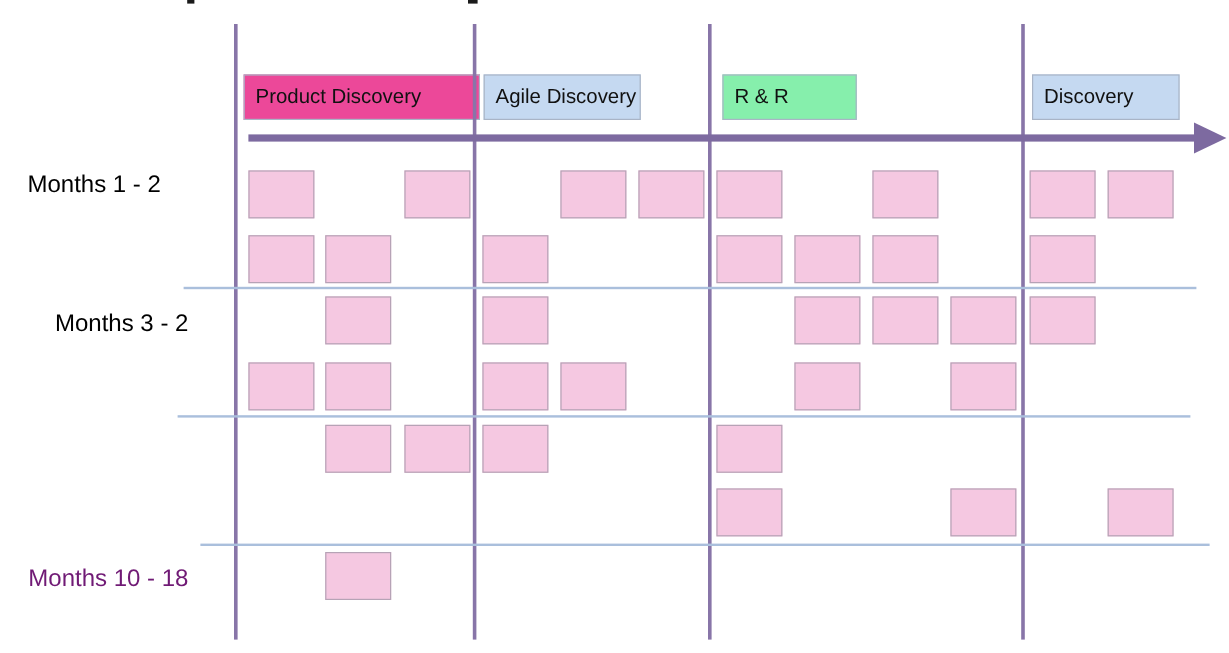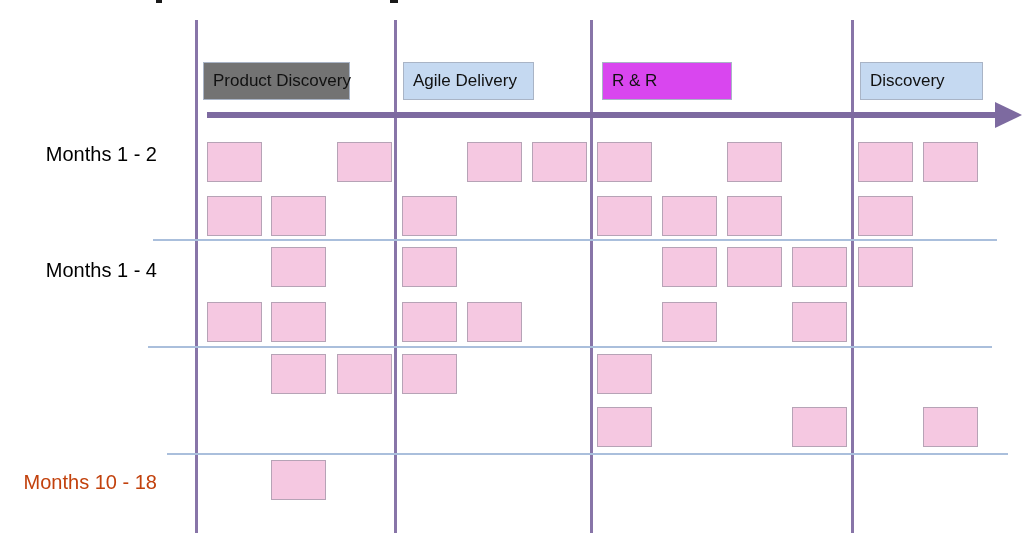--- a/index.html
+++ b/index.html
@@ -67,36 +67,36 @@
     position: absolute;
     box-sizing: border-box;
     border: 1.5px solid #b6a3b6;
   }
 </style>
 </head>
 <body>
 
 <div class="canvas">
 
-  <div class="header-box" style="left: 203px; width: 147px; background: #737373; border-color: rgb(169, 180, 198);">
+  <div class="header-box" style="left: 203px; width: 197px; background: #ec4899; border-color: rgb(169, 180, 198);">
     <span>Product Discovery</span>
   </div>
   <div class="header-box" style="left: 403px; width: 131px; background: rgb(197, 217, 241); border-color: rgb(169, 180, 198);">
-    <span>Agile Delivery</span>
+    <span>Agile Discovery</span>
   </div>
-  <div class="header-box" style="left: 602px; width: 130px; background: #d946ef; border-color: rgb(169, 180, 198);">
+  <div class="header-box" style="left: 602px; width: 112px; background: #86efac; border-color: rgb(169, 180, 198);">
     <span>R &amp; R</span>
   </div>
   <div class="header-box" style="left: 860px; width: 123px; background: rgb(197, 217, 241); border-color: rgb(169, 180, 198);">
     <span>Discovery</span>
   </div>
 
-  <div class="month-label" style="top: 142px; color: rgb(0, 0, 0);">Months 1 - 2</div>
-  <div class="month-label" style="top: 258px; color: rgb(0, 0, 0);">Months 1 - 4</div>
-  <div class="month-label" style="top: 470px; color: #c2410c;">Months 10 - 18</div>
+  <div class="month-label" style="top: 142px; color: rgb(0, 0, 0); text-align: center;">Months 1 - 2</div>
+  <div class="month-label" style="top: 258px; color: rgb(0, 0, 0);">Months 3 - 2</div>
+  <div class="month-label" style="top: 470px; color: #701a75;">Months 10 - 18</div>
 
 <div class="artifact" style="left: 156px; width: 6px;"></div>
     <div class="artifact" style="left: 390px; width: 8px;"></div>
     <div class="vline" style="left: 195px; top: 20px; height: 513px; background: rgb(136, 117, 168);"></div>
     <div class="vline" style="left: 394px; top: 20px; height: 513px; background: rgb(136, 117, 168);"></div>
     <div class="vline" style="left: 590px; top: 20px; height: 513px; background: rgb(136, 117, 168);"></div>
     <div class="vline" style="left: 851px; top: 20px; height: 513px; background: rgb(136, 117, 168);"></div>
     <div class="hline" style="left: 153px; top: 239px; width: 844px; background: rgb(170, 191, 220);"></div>
     <div class="hline" style="left: 148px; top: 346px; width: 844px; background: rgb(170, 191, 220);"></div>
     <div class="hline" style="left: 167px; top: 453px; width: 841px; background: rgb(170, 191, 220);"></div>

